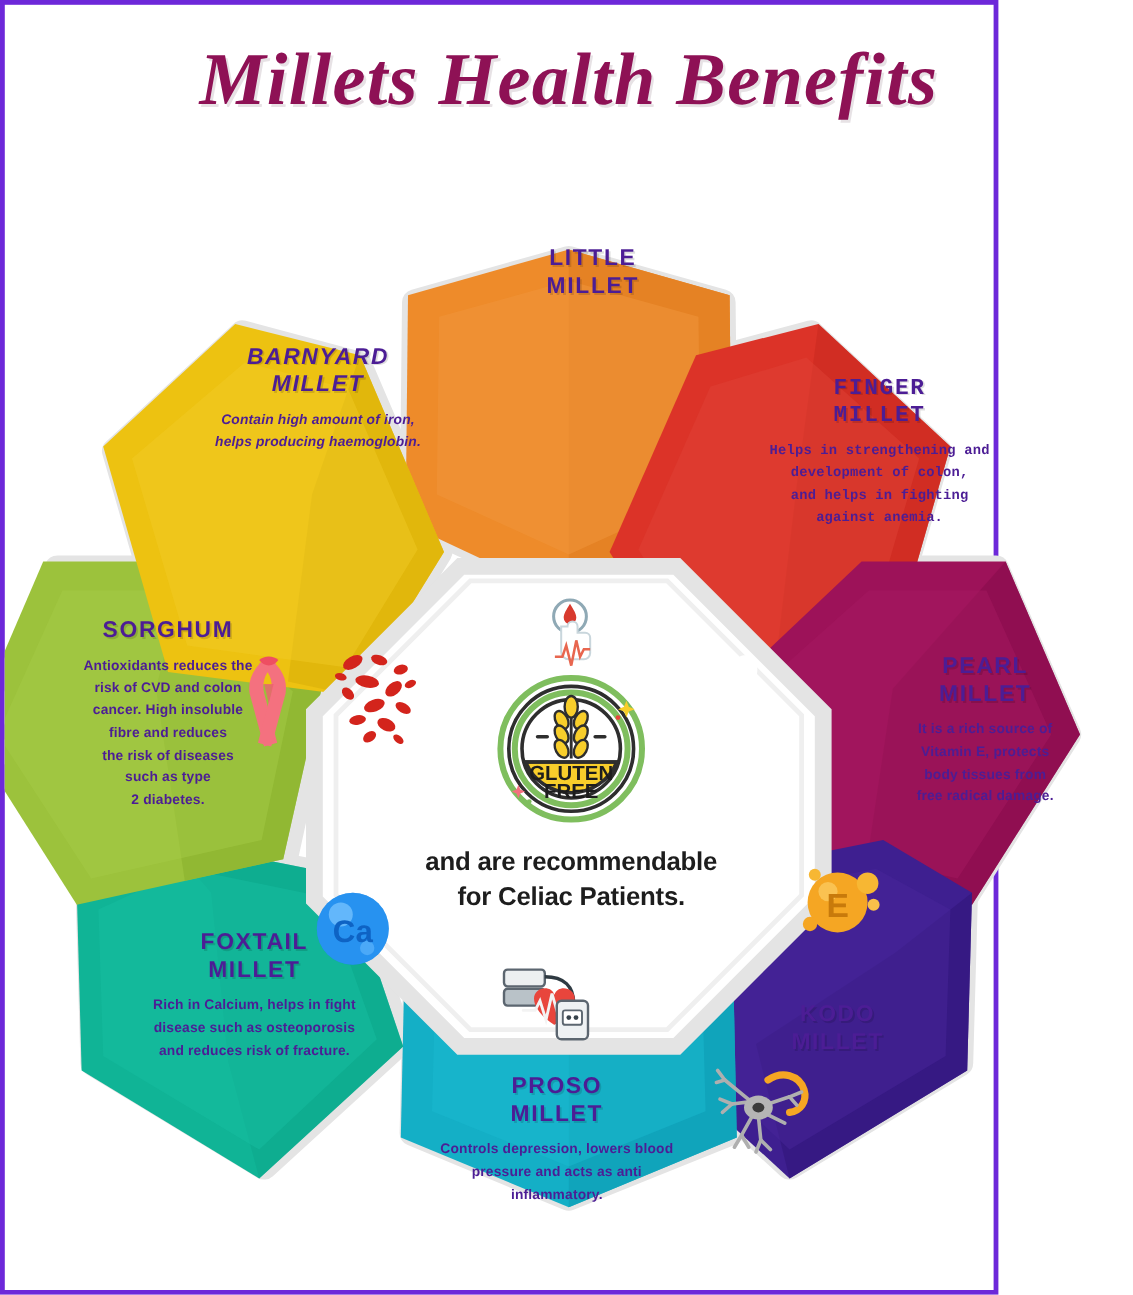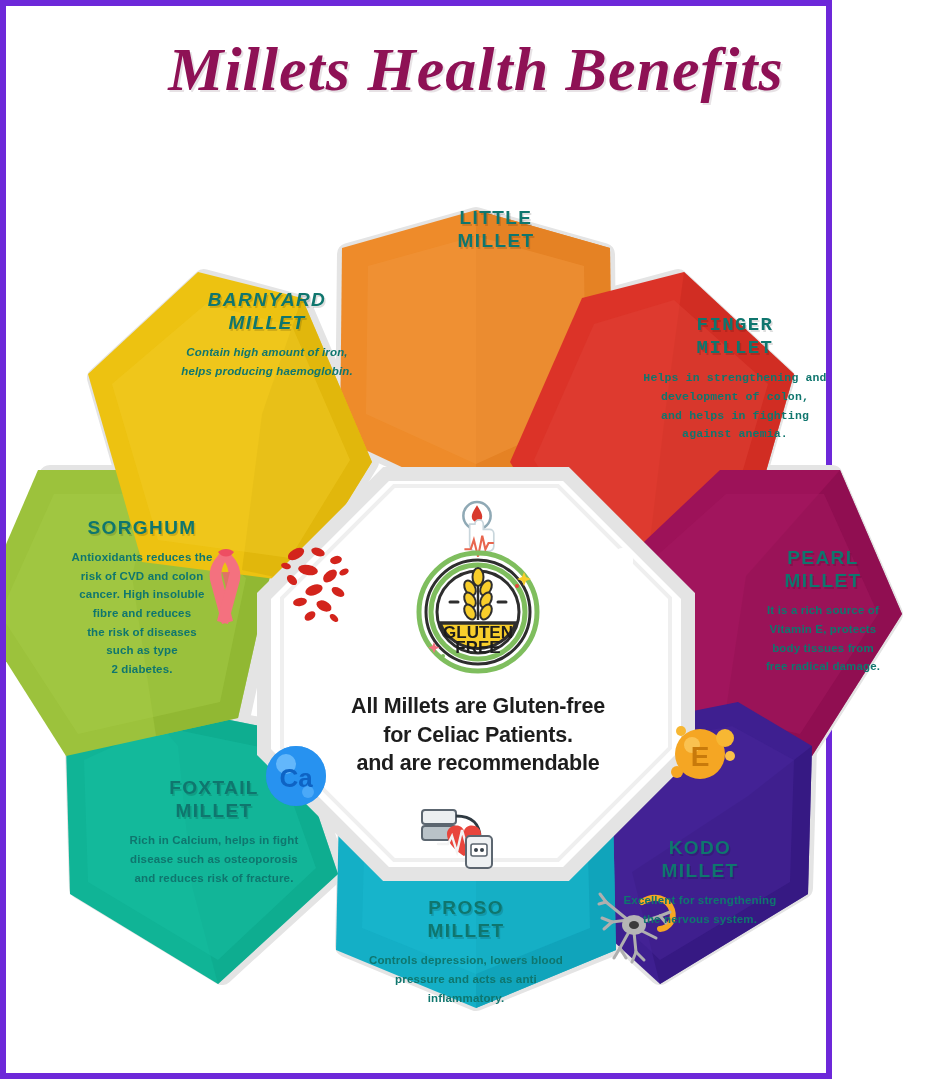--- a/index.html
+++ b/index.html
@@ -6,21 +6,21 @@
   html, body {
     width: 944px; height: 1079px;
     background: #ffffff;
     font-family: "Liberation Sans", sans-serif;
     overflow: hidden;
   }
   #page {
     position: relative;
     width: 832px; height: 1079px;
     background: #ffffff;
-    border: 6px solid #6d28d9;
+    border: 4px solid #6d28d9;
   }
 
   
   #title {
     position: absolute;
     top: 28px; left: 0; width: 940px;
     text-align: center;
     font-family: "Liberation Serif", serif;
     font-size: 62px;
     font-weight: bold;
@@ -36,21 +36,21 @@
     position: absolute;
     left: 0; top: 140px;
     width: 940px; height: 910px;
   }
   #flower-svg { position:absolute; left:0; top:0; }
 
   
   .petal-text {
     position: absolute;
     text-align: center;
-    color: #0f766e;
+    color: #4c1d95;
     pointer-events: none;
   }
   .petal-title {
     font-size: 19px;
     font-weight: bold;
     letter-spacing: 1.4px;
     line-height: 1.22;
     text-shadow: 1.5px 1.5px 0 rgba(0,0,0,0.13);
     margin-bottom: 9px;
   }
@@ -347,24 +347,20 @@
         <span>disease such as osteoporosis</span><br>
         <span>and reduces risk of fracture.</span>
       </div>
     </div>
 
     <div class="petal-text" id="t-kodo">
       <div class="petal-title">
         <span>KODO</span><br>
         <span>MILLET</span>
       </div>
-      <div class="petal-desc">
-        <span>Excellent for strengthening</span><br>
-        <span>the nervous system.</span>
-      </div>
     </div>
 
     <div class="petal-text" id="t-proso">
       <div class="petal-title">
         <span>PROSO</span><br>
         <span>MILLET</span>
       </div>
       <div class="petal-desc">
         <span>Controls depression, lowers blood</span><br>
         <span>pressure and acts as anti</span><br>
@@ -398,20 +394,19 @@
         <text x="62" y="88" font-family="Liberation Sans, sans-serif" font-size="17" font-weight="bold" fill="#1d1d1d" text-anchor="middle">GLUTEN</text>
         <text x="62" y="103" font-family="Liberation Sans, sans-serif" font-size="17" font-weight="bold" fill="#1d1d1d" text-anchor="middle">FREE</text>
 
         <path d="M108 22 l2 5 l5 2 l-5 2 l-2 5 l-2 -5 l-5 -2 l5 -2z" fill="#F8CE2B"></path>
         <circle cx="101" cy="36" r="2" fill="#E8453C"></circle>
         <path d="M18 92 l1.6 4 l4 1.6 l-4 1.6 l-1.6 4 l-1.6 -4 l-4 -1.6 l4 -1.6z" fill="#F4717F"></path>
         <circle cx="27" cy="106" r="2" fill="#7FBE5E"></circle>
       </svg>
 
       <div id="center-text">
-        <span>All Millets are Gluten-free</span>
+        <span>and are recommendable</span>
         <span>for Celiac Patients.</span>
-        <span>and are recommendable</span>
       </div>
     </div>
 
   </div>
 </div>
 
 </body></html>

